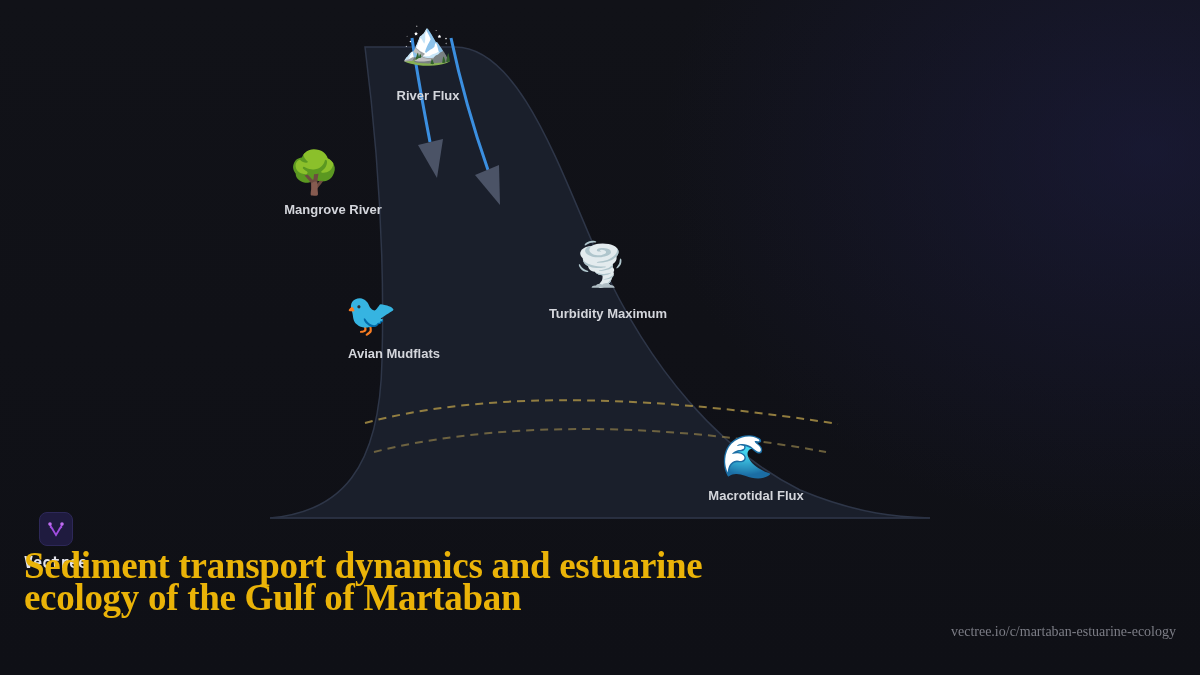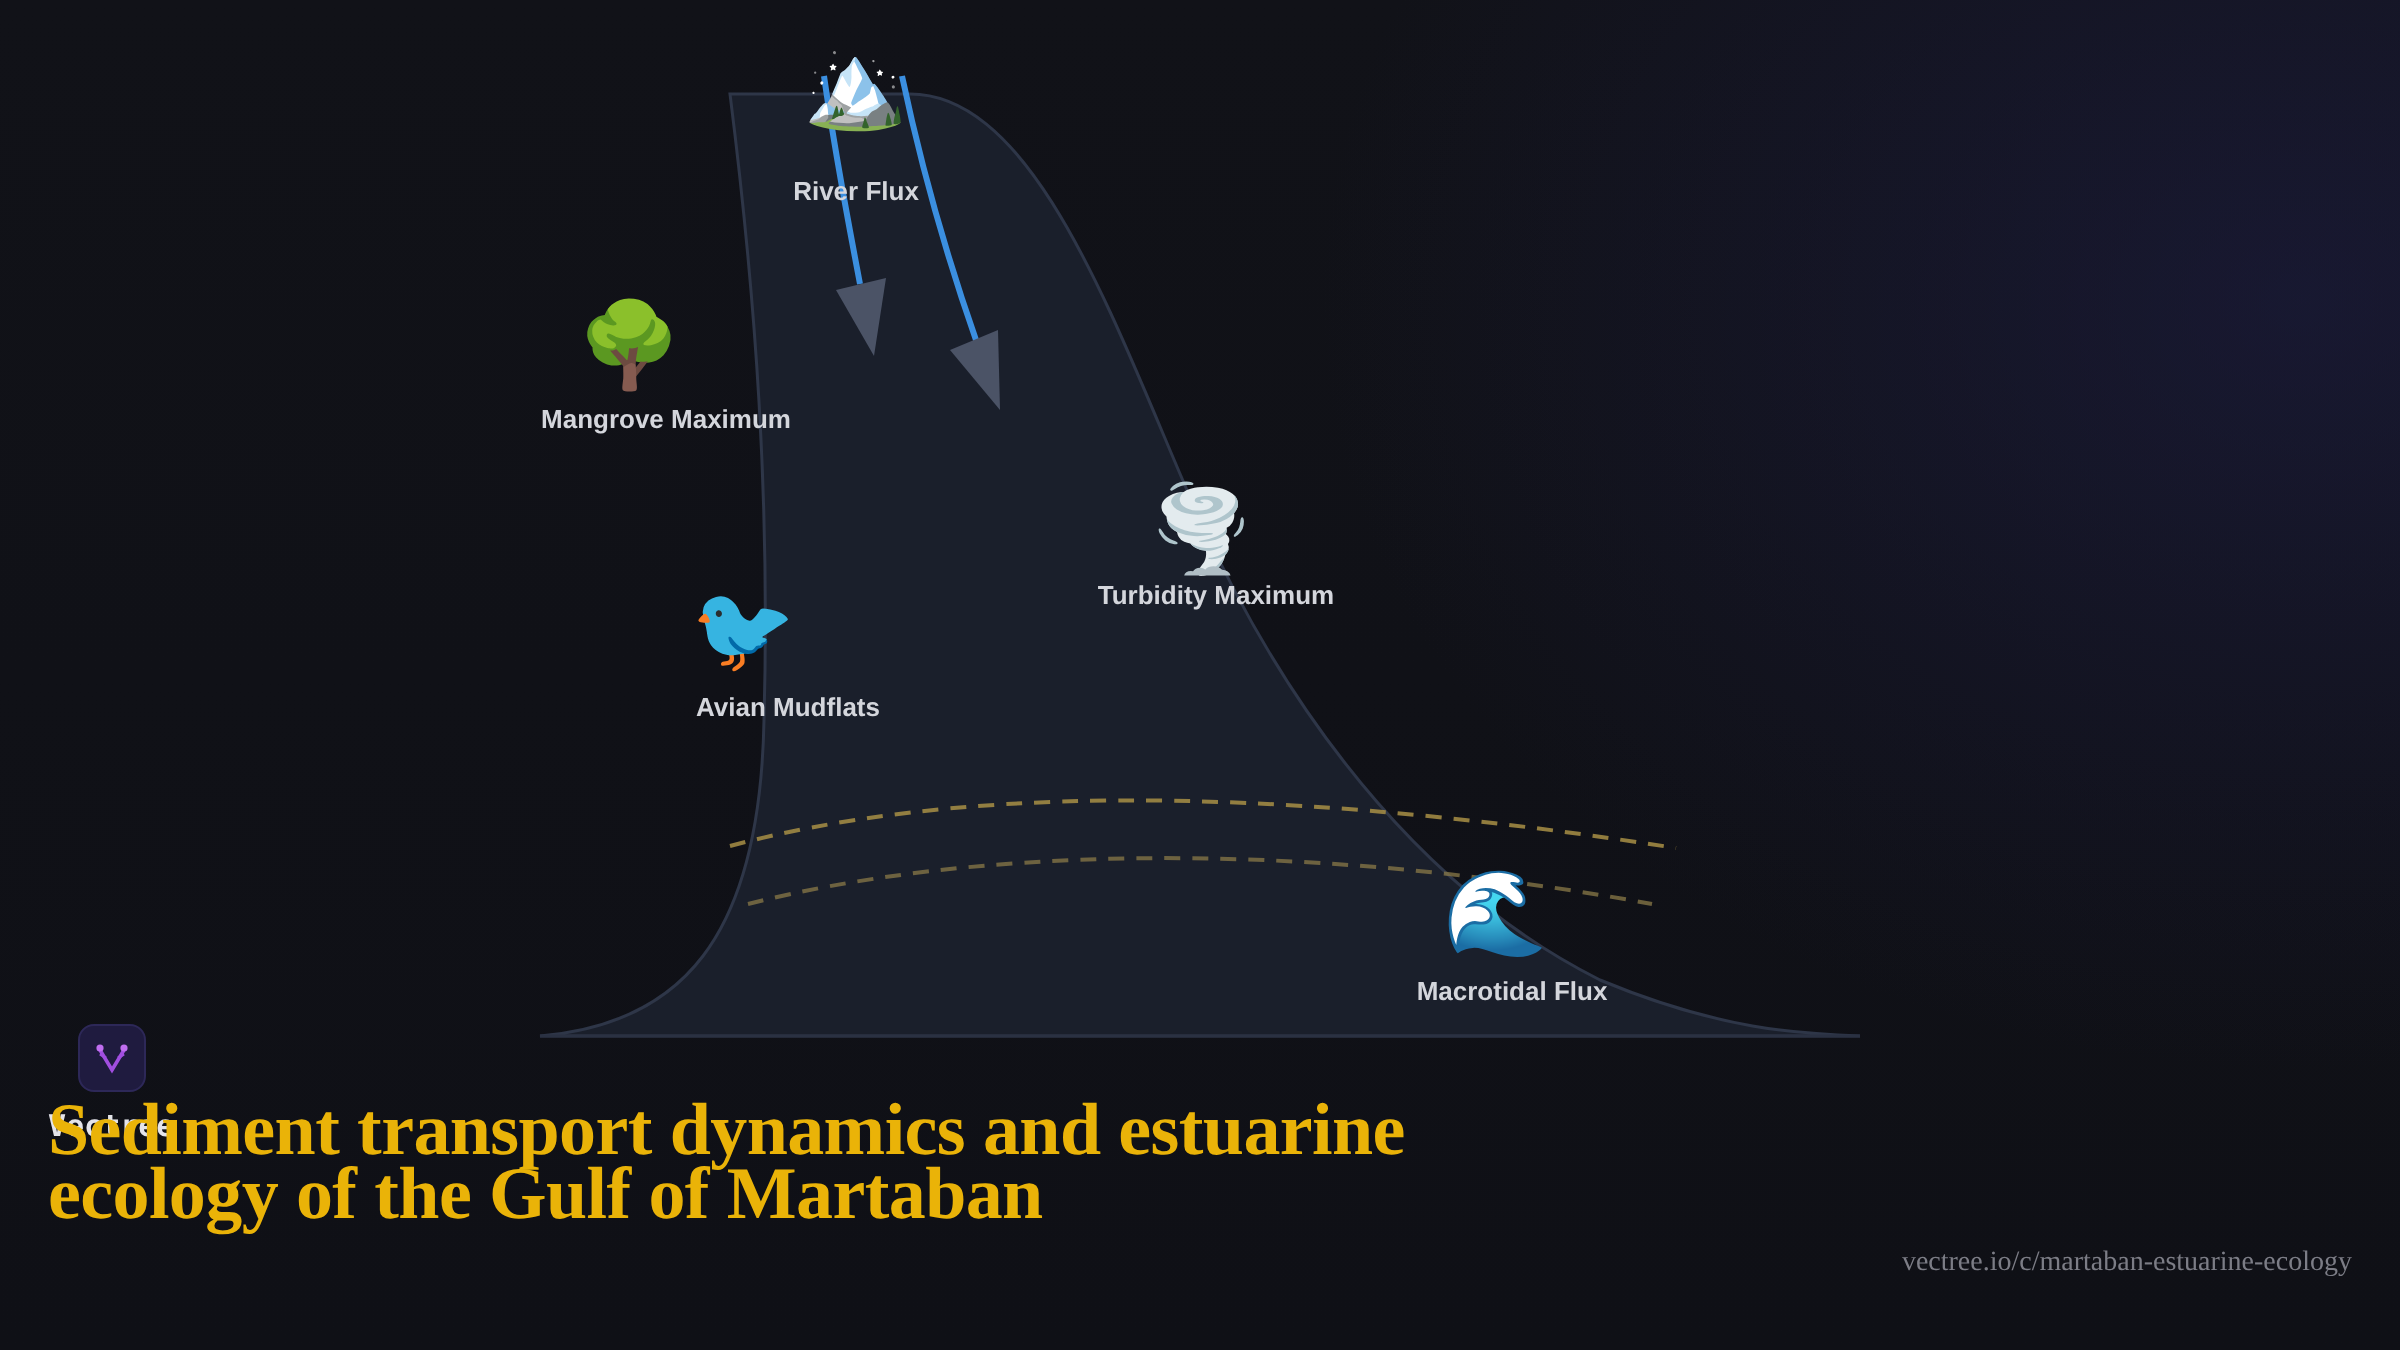--- a/index.html
+++ b/index.html
@@ -73,31 +73,31 @@
   <polygon points="475,175 499,165 500,205" fill="#4b5366"></polygon>
 </svg>
 
 <div class="node" style="left:428px; top:18px;">
   <span class="emoji">🏔️</span>
   <span class="label" style="margin-top:20px;">River Flux</span>
 </div>
 
 <div class="node" style="left:333px; top:148px;">
   <span class="emoji" style="margin-left:-36px;">🌳</span>
-  <span class="label">Mangrove Maximum</span>
+  <span class="label">Mangrove River</span>
 </div>
 
 <div class="node" style="left:378px; top:290px;">
   <span class="emoji" style="margin-left:-12px;">🐦</span>
   <span class="label" style="margin-top:6px;margin-left:32px;">Avian Mudflats</span>
 </div>
 
 <div class="node" style="left:608px; top:240px;">
   <span class="emoji" style="margin-left:-14px;">🌪️</span>
-  <span class="label" style="margin-top:0;">Turbidity Maximum</span>
+  <span class="label" style="margin-top:16px;">Turbidity Maximum</span>
 </div>
 
 <div class="node" style="left:756px; top:432px;">
   <span class="emoji" style="margin-left:-16px;">🌊</span>
   <span class="label" style="margin-top:6px;">Macrotidal Flux</span>
 </div>
 
 <div class="brand">
   <div class="logo">
     <svg width="18" height="16" viewBox="0 0 18 16">

